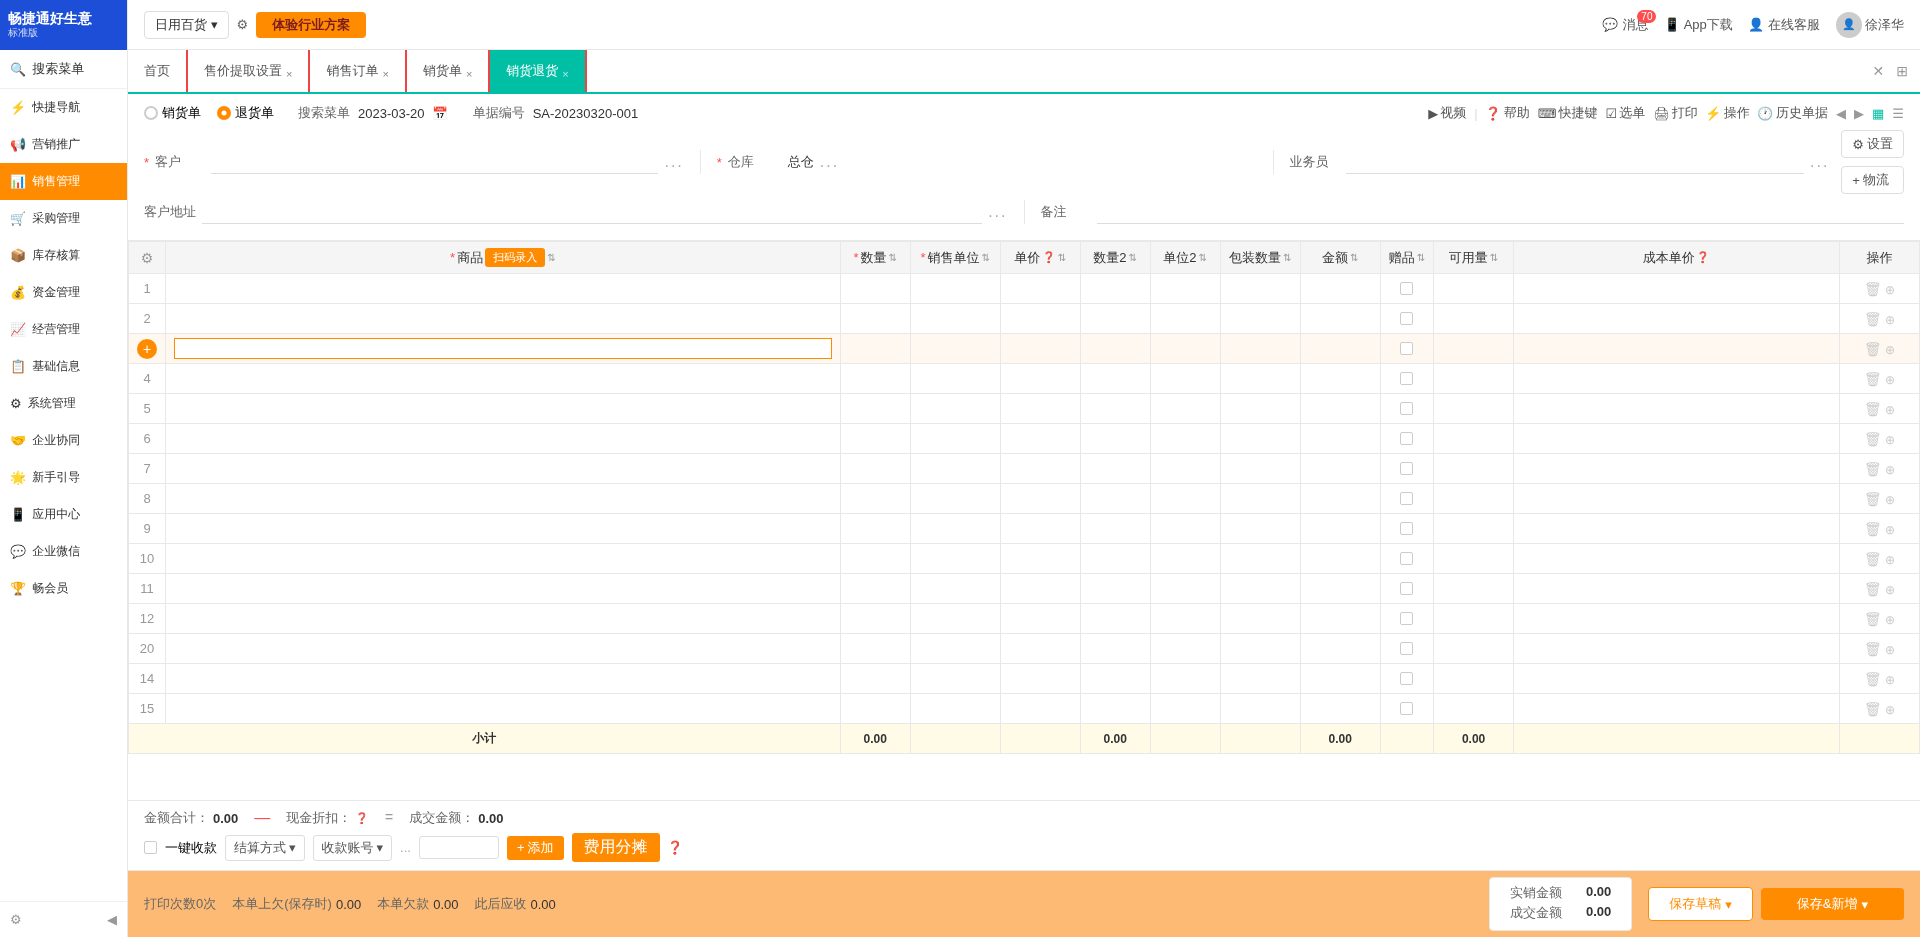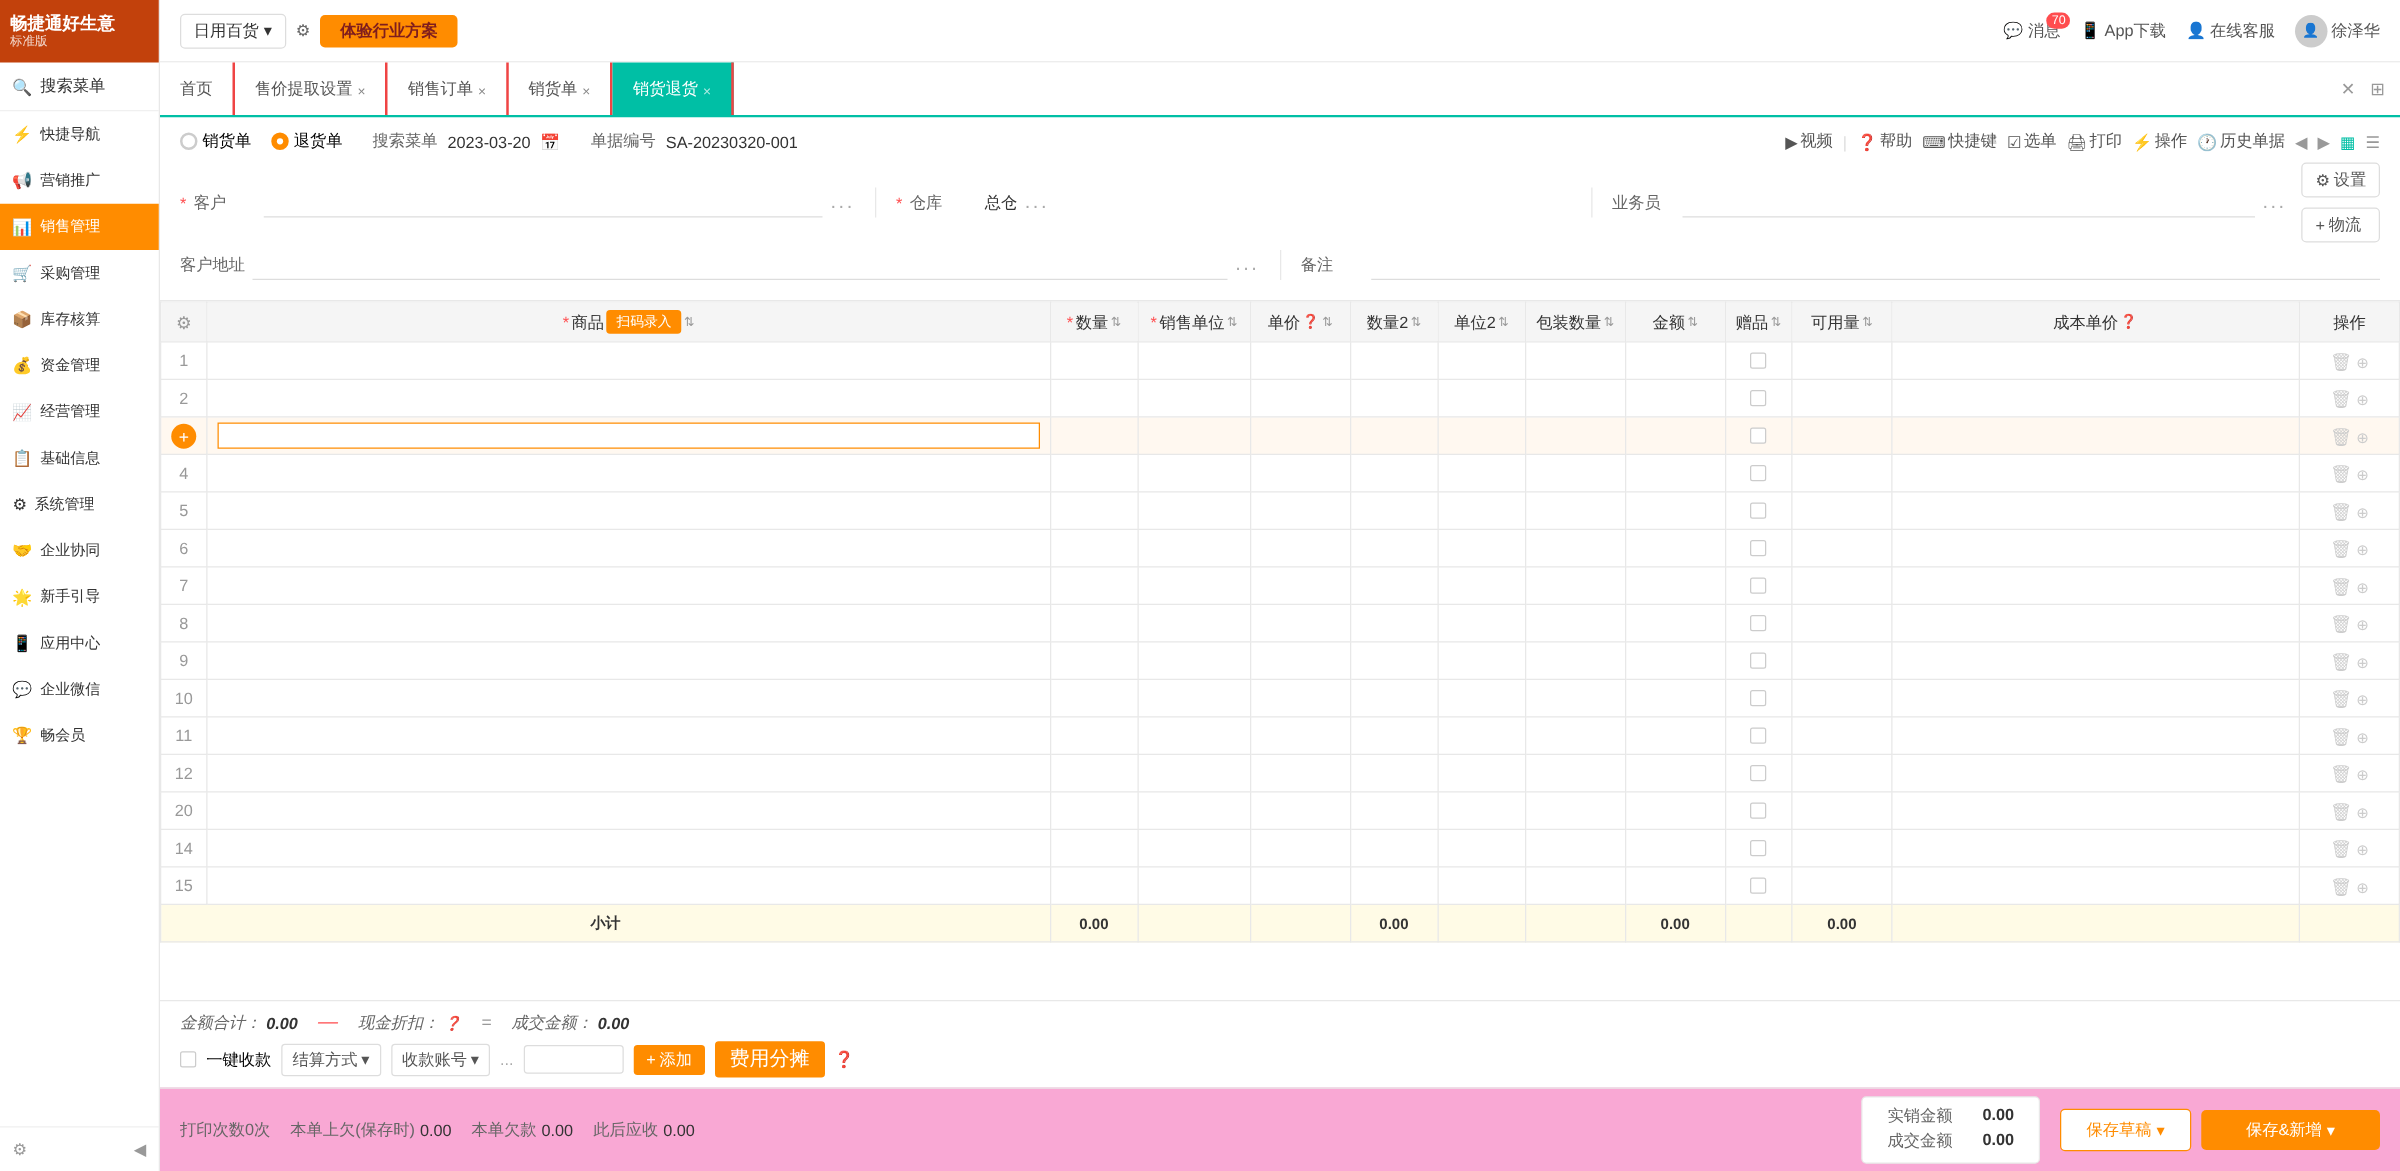--- a/index.html
+++ b/index.html
@@ -1,20 +1,20 @@
 <!DOCTYPE html>
 <html><head>
   <meta charset="utf-8">
   <style>
     * { box-sizing: border-box; margin: 0; padding: 0; font-family: 'Microsoft YaHei', '微软雅黑', Arial, sans-serif; font-size: 13px; }
     body { background: #f5f5f5; overflow: hidden; height: 937px; display: flex; }
 
     
     .sidebar { width: 128px; background: #fff; height: 100%; display: flex; flex-direction: column; border-right: 1px solid #e8e8e8; flex-shrink: 0; }
-    .sidebar-logo { background: #c2410c; color: #fff; padding: 10px 8px; display: flex; align-items: center; gap: 6px; height: 50px; }
+    .sidebar-logo { background: #1d4ed8; color: #fff; padding: 10px 8px; display: flex; align-items: center; gap: 6px; height: 50px; }
     .sidebar-logo-text { font-size: 14px; font-weight: bold; line-height: 1.2; }
     .sidebar-logo-sub { font-size: 10px; color: rgba(255,255,255,0.8); }
     .sidebar-search { display: flex; align-items: center; gap: 4px; padding: 8px 10px; color: #666; cursor: pointer; border-bottom: 1px solid #f0f0f0; }
     .sidebar-item { display: flex; align-items: center; gap: 6px; padding: 10px 10px; color: #333; cursor: pointer; transition: all 0.2s; }
     .sidebar-item.active { background: #ff8c00; color: #fff; }
     .sidebar-item-label { font-size: 12px; }
     .sidebar-bottom { margin-top: auto; display: flex; align-items: center; justify-content: space-between; padding: 10px; border-top: 1px solid #f0f0f0; }
 
     
     .main { flex: 1; display: flex; flex-direction: column; overflow: hidden; }
@@ -74,37 +74,37 @@
     .checkbox-cell { display: flex; align-items: center; justify-content: center; }
     .cb { width: 13px; height: 13px; border: 1px solid #ccc; display: inline-block; border-radius: 2px; background: #fff; }
     .gear-icon-sm { cursor: pointer; color: #999; font-size: 14px; }
     .sort-icon { color: #999; font-size: 10px; cursor: pointer; }
     .delete-btn { color: #ccc; cursor: pointer; font-size: 14px; }
     .copy-btn { color: #ccc; cursor: pointer; font-size: 12px; }
     .question-icon { color: #aaa; font-size: 11px; cursor: pointer; }
 
     
     .bottom-area { background: #fff; border-top: 1px solid #e8e8e8; padding: 8px 16px; }
-    .bottom-row1 { display: flex; align-items: flex-start; gap: 16px; margin-bottom: 6px; font-style: italic; }
+    .bottom-row1 { display: flex; align-items: flex-start; gap: 16px; margin-bottom: 6px; }
     .amount-item { display: flex; align-items: center; gap: 4px; }
     .amount-label { color: #666; }
     .amount-value { color: #333; font-weight: bold; }
     .minus-btn { color: #ff4d4f; font-size: 16px; cursor: pointer; }
     .equals-btn { color: #999; font-size: 14px; }
     .bottom-row2 { display: flex; align-items: center; gap: 8px; }
     .checkbox-small { width: 13px; height: 13px; border: 1px solid #ccc; border-radius: 2px; display: inline-block; }
     .dropdown-select { border: 1px solid #ddd; border-radius: 3px; padding: 3px 8px; background: #fff; color: #555; cursor: pointer; font-size: 12px; display: flex; align-items: center; gap: 3px; }
     .add-btn-small { background: #ff8c00; color: #fff; border: none; border-radius: 3px; padding: 3px 10px; cursor: pointer; font-size: 12px; display: flex; align-items: center; gap: 3px; }
     .fee-btn { background: #ff8c00; color: #fff; border: none; border-radius: 3px; padding: 4px 12px; cursor: pointer; font-size: 16px; }
     .question-sm { color: #aaa; cursor: pointer; }
     .stat-item { display: flex; align-items: center; gap: 4px; }
     .stat-value { color: #333; }
 
     
-    .final-row { display: flex; align-items: center; justify-content: space-between; padding: 6px 16px; background: #f9a8d4; border-top: 1px solid #e8e8e8; }
+    .final-row { display: flex; align-items: center; justify-content: space-between; padding: 6px 16px; background: #fdba74; border-top: 1px solid #e8e8e8; }
     .final-stats { display: flex; align-items: center; gap: 16px; font-size: 12px; color: #666; }
     .save-draft-btn { background: #fff; border: 1px solid #ff8c00; color: #ff8c00; border-radius: 4px; padding: 7px 20px; cursor: pointer; font-size: 13px; display: flex; align-items: center; gap: 4px; }
     .save-new-btn { background: #ff8c00; color: #fff; border: none; border-radius: 4px; padding: 7px 36px; cursor: pointer; font-size: 13px; display: flex; align-items: center; gap: 4px; }
     .btn-group { display: flex; gap: 8px; align-items: center; }
     .summary-row { display: flex; justify-content: space-between; gap: 24px; margin-bottom: 2px; }
     .summary-label { color: #666; }
     .summary-value { color: #333; font-weight: bold; }
     
     .print-info { display: flex; align-items: center; gap: 8px; color: #666; font-size: 12px; }
 

